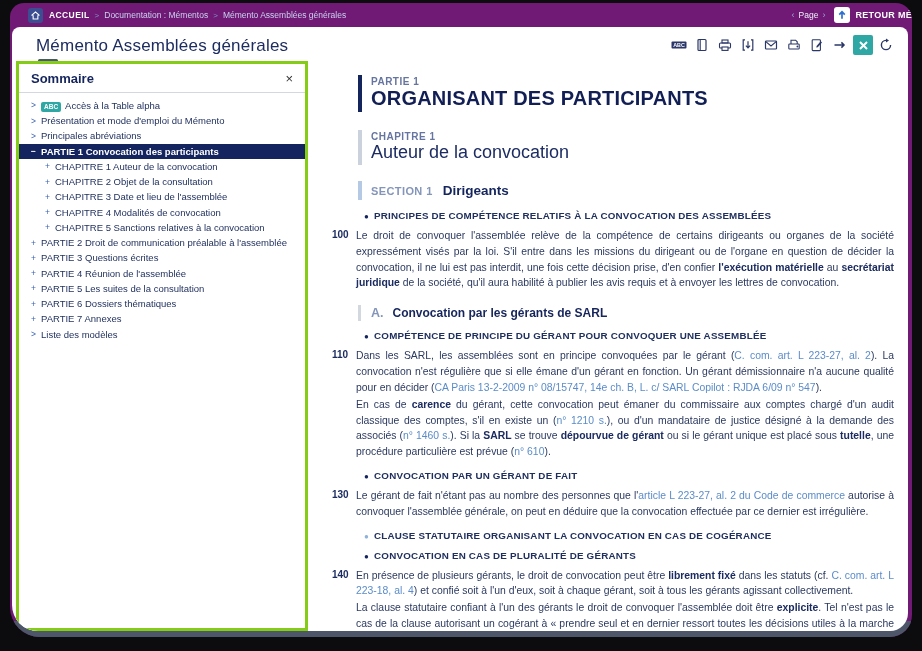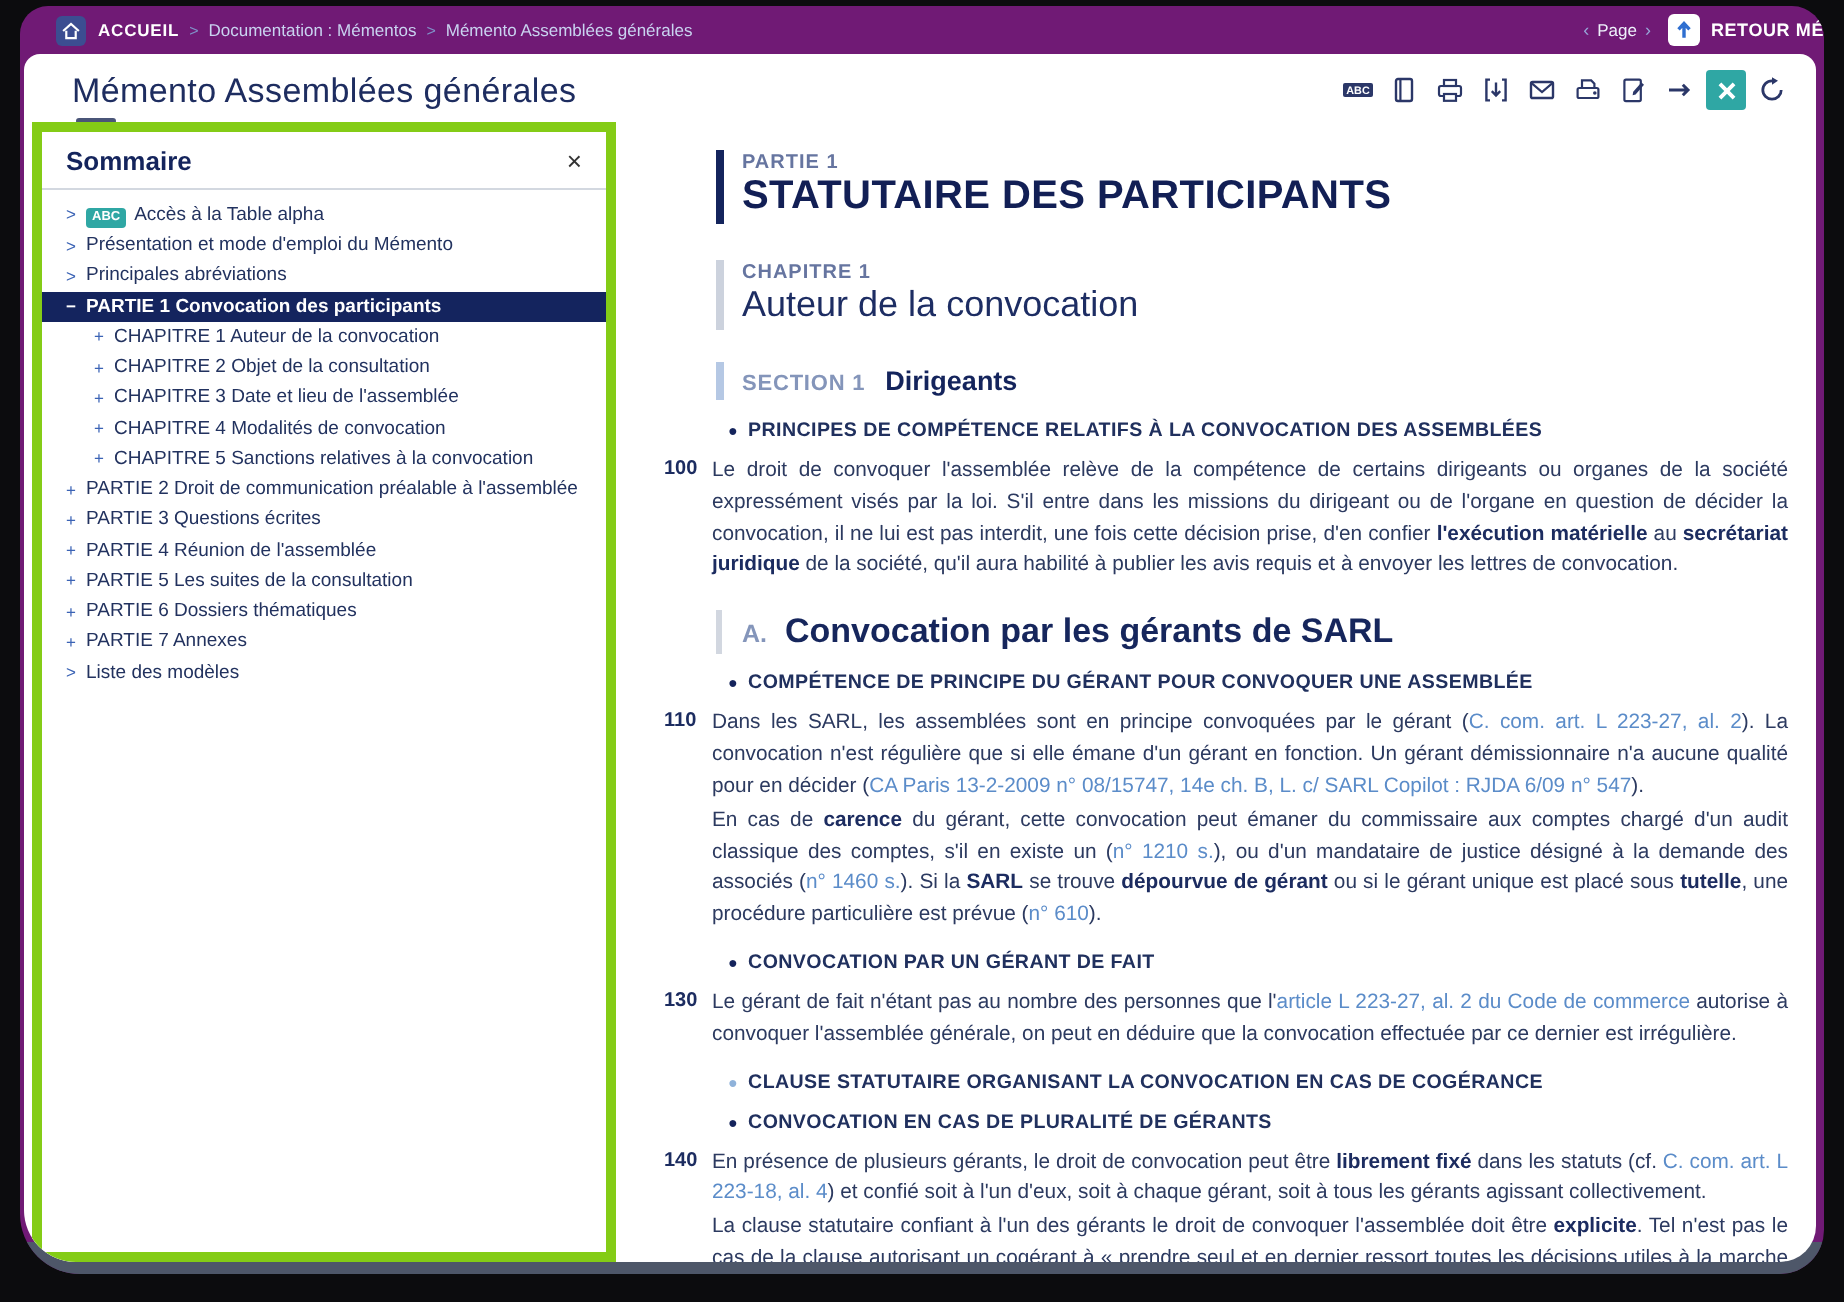--- a/index.html
+++ b/index.html
@@ -30,21 +30,21 @@
   .page-title{position:absolute;left:24px;top:9px;font-size:17px;font-weight:500;
               letter-spacing:.2px;color:#1e2d60;}
   .title-underline{position:absolute;left:26px;top:32px;width:20px;height:3px;
                    background:#4a5578;border-radius:2px;}
   .toolbar{position:absolute;top:8px;right:12px;display:flex;align-items:center;gap:3px;}
   .tb-btn{width:20px;height:20px;border:0;background:transparent;display:flex;align-items:center;
           justify-content:center;padding:0;cursor:pointer;border-radius:2px;}
   .tb-btn.accent{background:#2fa7a4;}
   
   .sidebar{position:absolute;left:4px;top:34px;bottom:0;width:292px;background:#fff;
-           border:5px solid #84cc16;box-sizing:border-box;}
+           border:3px solid #84cc16;box-sizing:border-box;}
   .sb-head{display:flex;justify-content:space-between;align-items:center;
            padding:7px 10px 6px 12px;border-bottom:1px solid #d3d8e0;}
   .sb-title{font-size:13px;font-weight:800;color:#14245c;}
   .sb-close{font-size:13px;color:#333;cursor:pointer;line-height:1;padding:0 2px;}
   .sb-list{padding-top:5px;}
   .sb-row{display:flex;align-items:flex-start;padding:1.7px 8px 1.7px 12px;font-size:9.5px;
           color:#22325f;cursor:pointer;line-height:1.25;}
   .sb-row .pfx{width:10px;flex:none;color:#3b63b5;font-size:8.5px;padding-top:.5px;}
   .sb-row.ind{padding-left:26px;}
   .sb-row.sel{background:#14245e;color:#fff;font-weight:700;}
@@ -69,21 +69,21 @@
   .heading.light{font-weight:600;} .heading.light .blt{color:#8fb2da;}
   .para{display:flex;margin:2px 0 9px 0;}
   .para .num{flex:none;width:24px;font-size:10px;font-weight:600;color:#1c2c60;padding-top:1px;}
   .para .bodytext{flex:1;font-size:10.4px;line-height:1.52;color:#2c3a60;text-align:justify;}
   .bodytext p{margin:0 0 1px 0;}
   .bodytext b{color:#1c2c60;}
   a.link{color:#5b8cc9;text-decoration:none;cursor:pointer;}
   .letterhead{border-left:3px solid #d2d7e0;margin:13px 0 9px 26px;padding:1px 0 1px 10px;
               display:flex;gap:9px;align-items:baseline;}
   .letterhead .lk{font-size:12.5px;font-weight:700;color:#8495ba;}
-  .letterhead .lt{font-size:17px;font-weight:600;color:#16265c;}
+  .letterhead .lt{font-size:12px;font-weight:600;color:#16265c;}
 </style>
 </head>
 <body>
 
 <div class="frame">
   <div class="frame-bottom"></div>
 
   <div class="topbar">
     <span class="home-btn">
       <svg width="11" height="11" viewBox="0 0 14 14">
@@ -249,21 +249,21 @@
           <div class="sb-row">
             <span class="pfx">&gt;</span>
             <span>Liste des modèles</span>
           </div>
         </div>
     </aside>
 
     <main class="content">
       <div class="h-partie">
         <div class="kicker">PARTIE 1</div>
-        <div class="t">STATUTAIRE DES PARTICIPANTS</div>
+        <div class="t">ORGANISANT DES PARTICIPANTS</div>
       </div>
       <div class="h-chap">
         <div class="kicker">CHAPITRE 1</div>
         <div class="t">Auteur de la convocation</div>
       </div>
       <div class="h-sec">
         <span class="k">SECTION 1</span>
         <span class="t">Dirigeants</span>
       </div>
       <div id="blocks">

